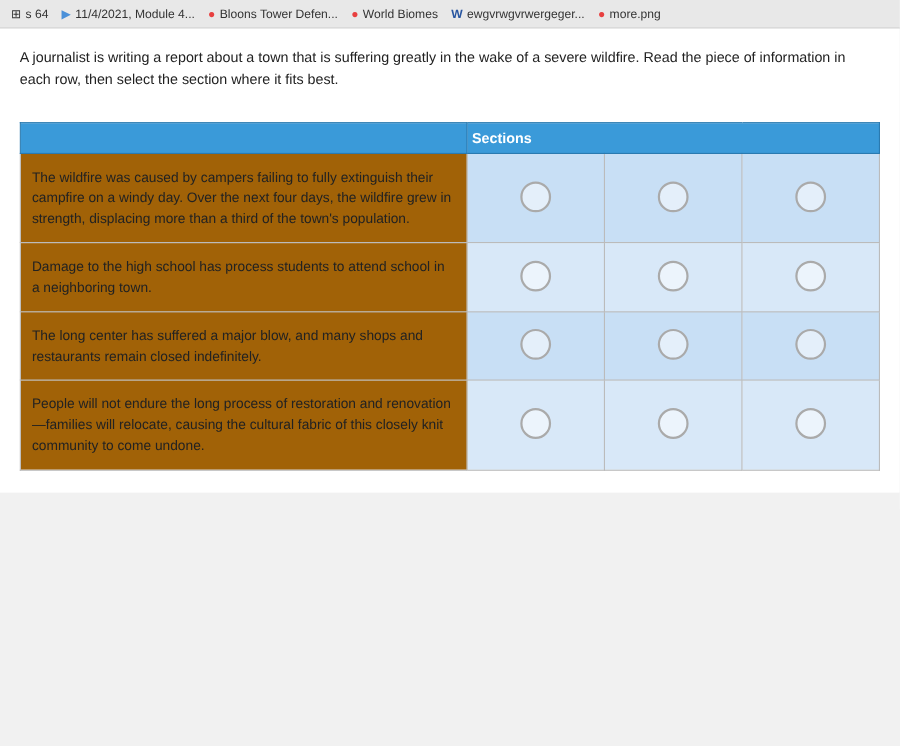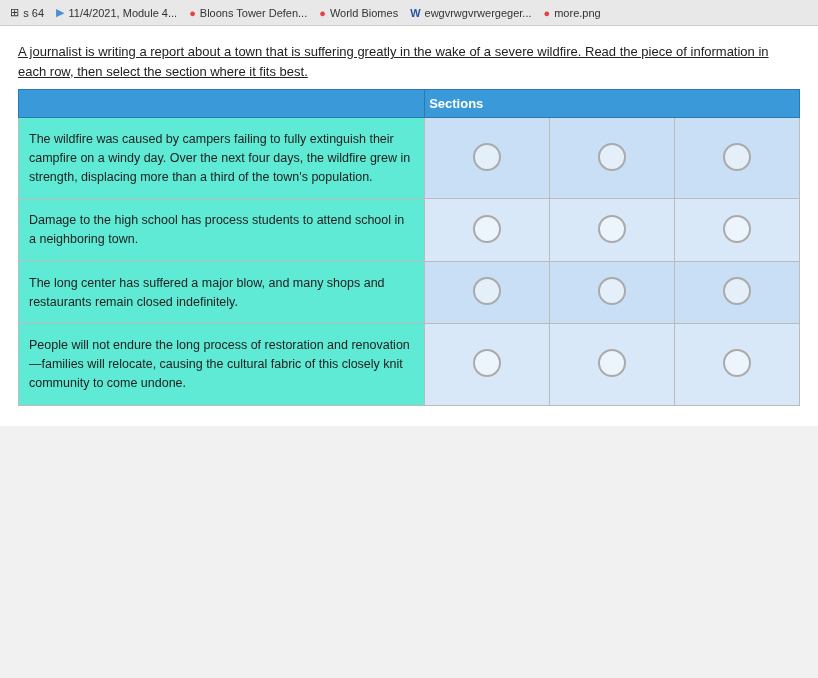--- a/index.html
+++ b/index.html
@@ -30,22 +30,21 @@
 
     .page-content {
       background: #fff;
       padding: 16px 18px 20px 18px;
     }
 
     .intro-text {
       font-size: 13px;
       color: #222;
       line-height: 1.5;
-      margin-bottom: 8px;
-      text-decoration: underline;
+      margin-bottom: 30px;
     }
 
     .table-wrapper {
       border: 1px solid #bbb;
       border-collapse: collapse;
       width: 100%;
     }
 
     table {
       width: 100%;
@@ -89,21 +88,21 @@
       border: 1px solid #bbb;
       vertical-align: middle;
     }
 
     .data-row td.text-cell {
       padding: 12px 10px;
       vertical-align: top;
       font-size: 12.5px;
       color: #222;
       line-height: 1.5;
-      background: #5eead4;
+      background: #a16207;
       width: 52%;
     }
 
     .data-row td.radio-cell {
       text-align: center;
       padding: 8px 4px;
       width: 16%;
     }
 
     .data-row:nth-child(odd) td.radio-cell {

